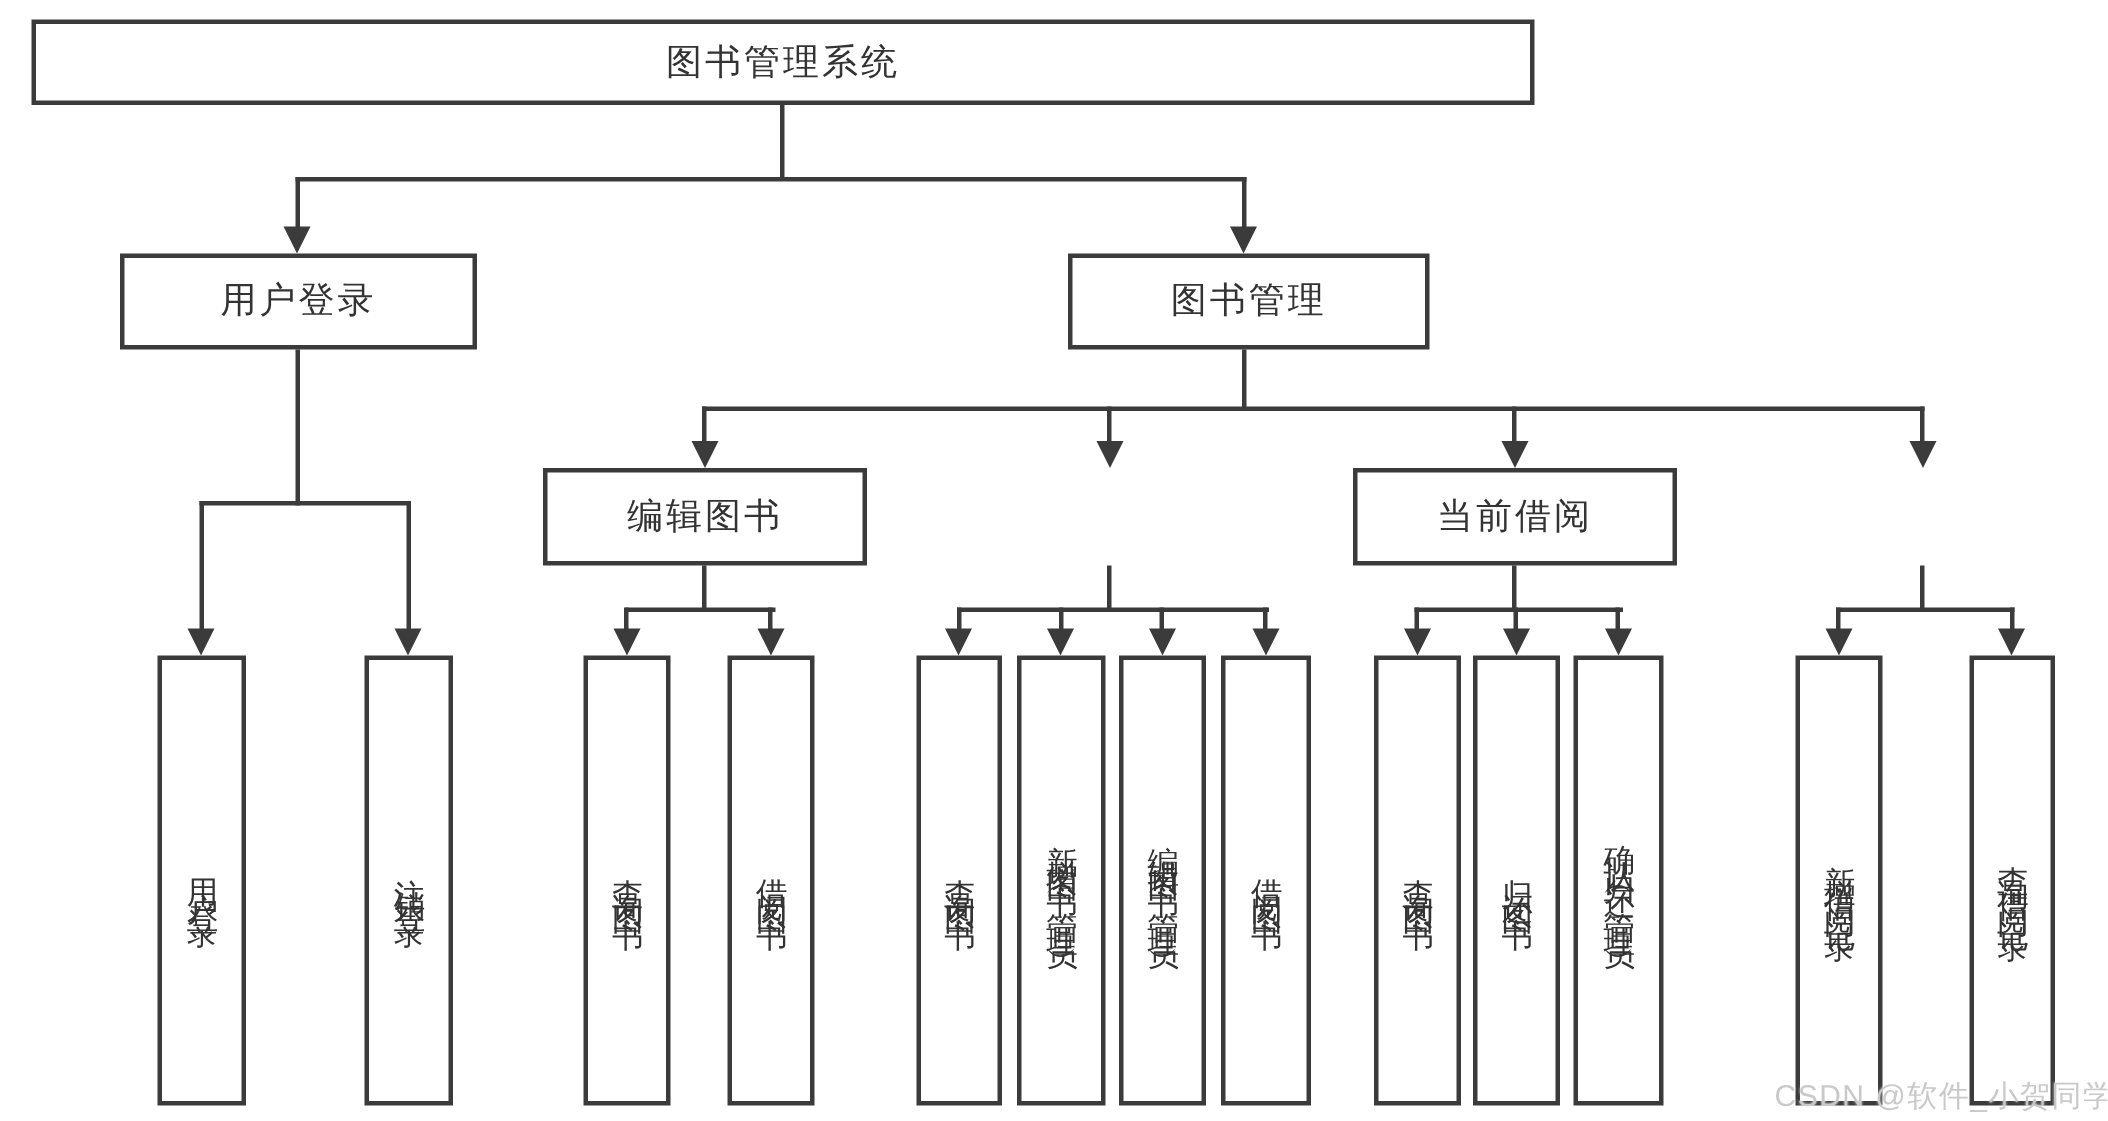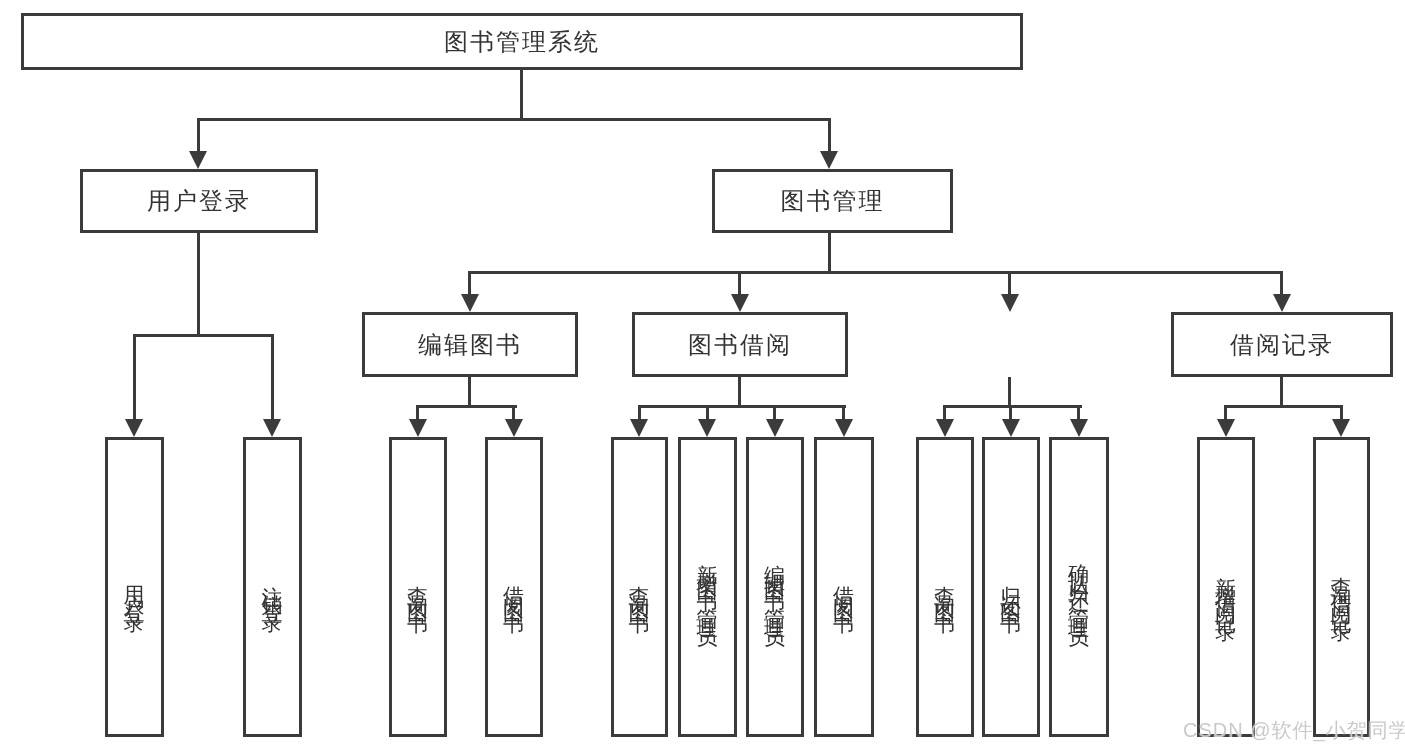--- a/index.html
+++ b/index.html
@@ -65,25 +65,22 @@
   <div class="vl" style="left:738px;top:271px;width:3px;height:25px"></div>
   <div class="ah" style="left:731px;top:294px"></div>
   <div class="vl" style="left:1008px;top:271px;width:3px;height:25px"></div>
   <div class="ah" style="left:1001px;top:294px"></div>
   <div class="vl" style="left:1280px;top:271px;width:3px;height:25px"></div>
   <div class="ah" style="left:1273px;top:294px"></div>
 
   <div class="b" style="left:362px;top:312px;width:216px;height:65px">
     <span>编辑图书</span>
   </div>
-  <div class="b" style="left:632px;top:312px;width:216px;height:65px">
-    <span>图书借阅</span>
-  </div>
-  <div class="b" style="left:1171px;top:312px;width:222px;height:65px">
-    <span>借阅记录</span>
+  <div class="b" style="left:902px;top:312px;width:216px;height:65px">
+    <span>当前借阅</span>
   </div>
 
   <div class="vl" style="left:468px;top:377px;width:3px;height:31px"></div>
   <div class="hl" style="left:417px;top:405px;width:100px;height:3px"></div>
   <div class="vl" style="left:416px;top:405px;width:3px;height:16px"></div>
   <div class="ah" style="left:409px;top:419px"></div>
   <div class="vl" style="left:512px;top:405px;width:3px;height:16px"></div>
   <div class="ah" style="left:505px;top:419px"></div>
 
   <div class="vl" style="left:738px;top:377px;width:3px;height:31px"></div>

